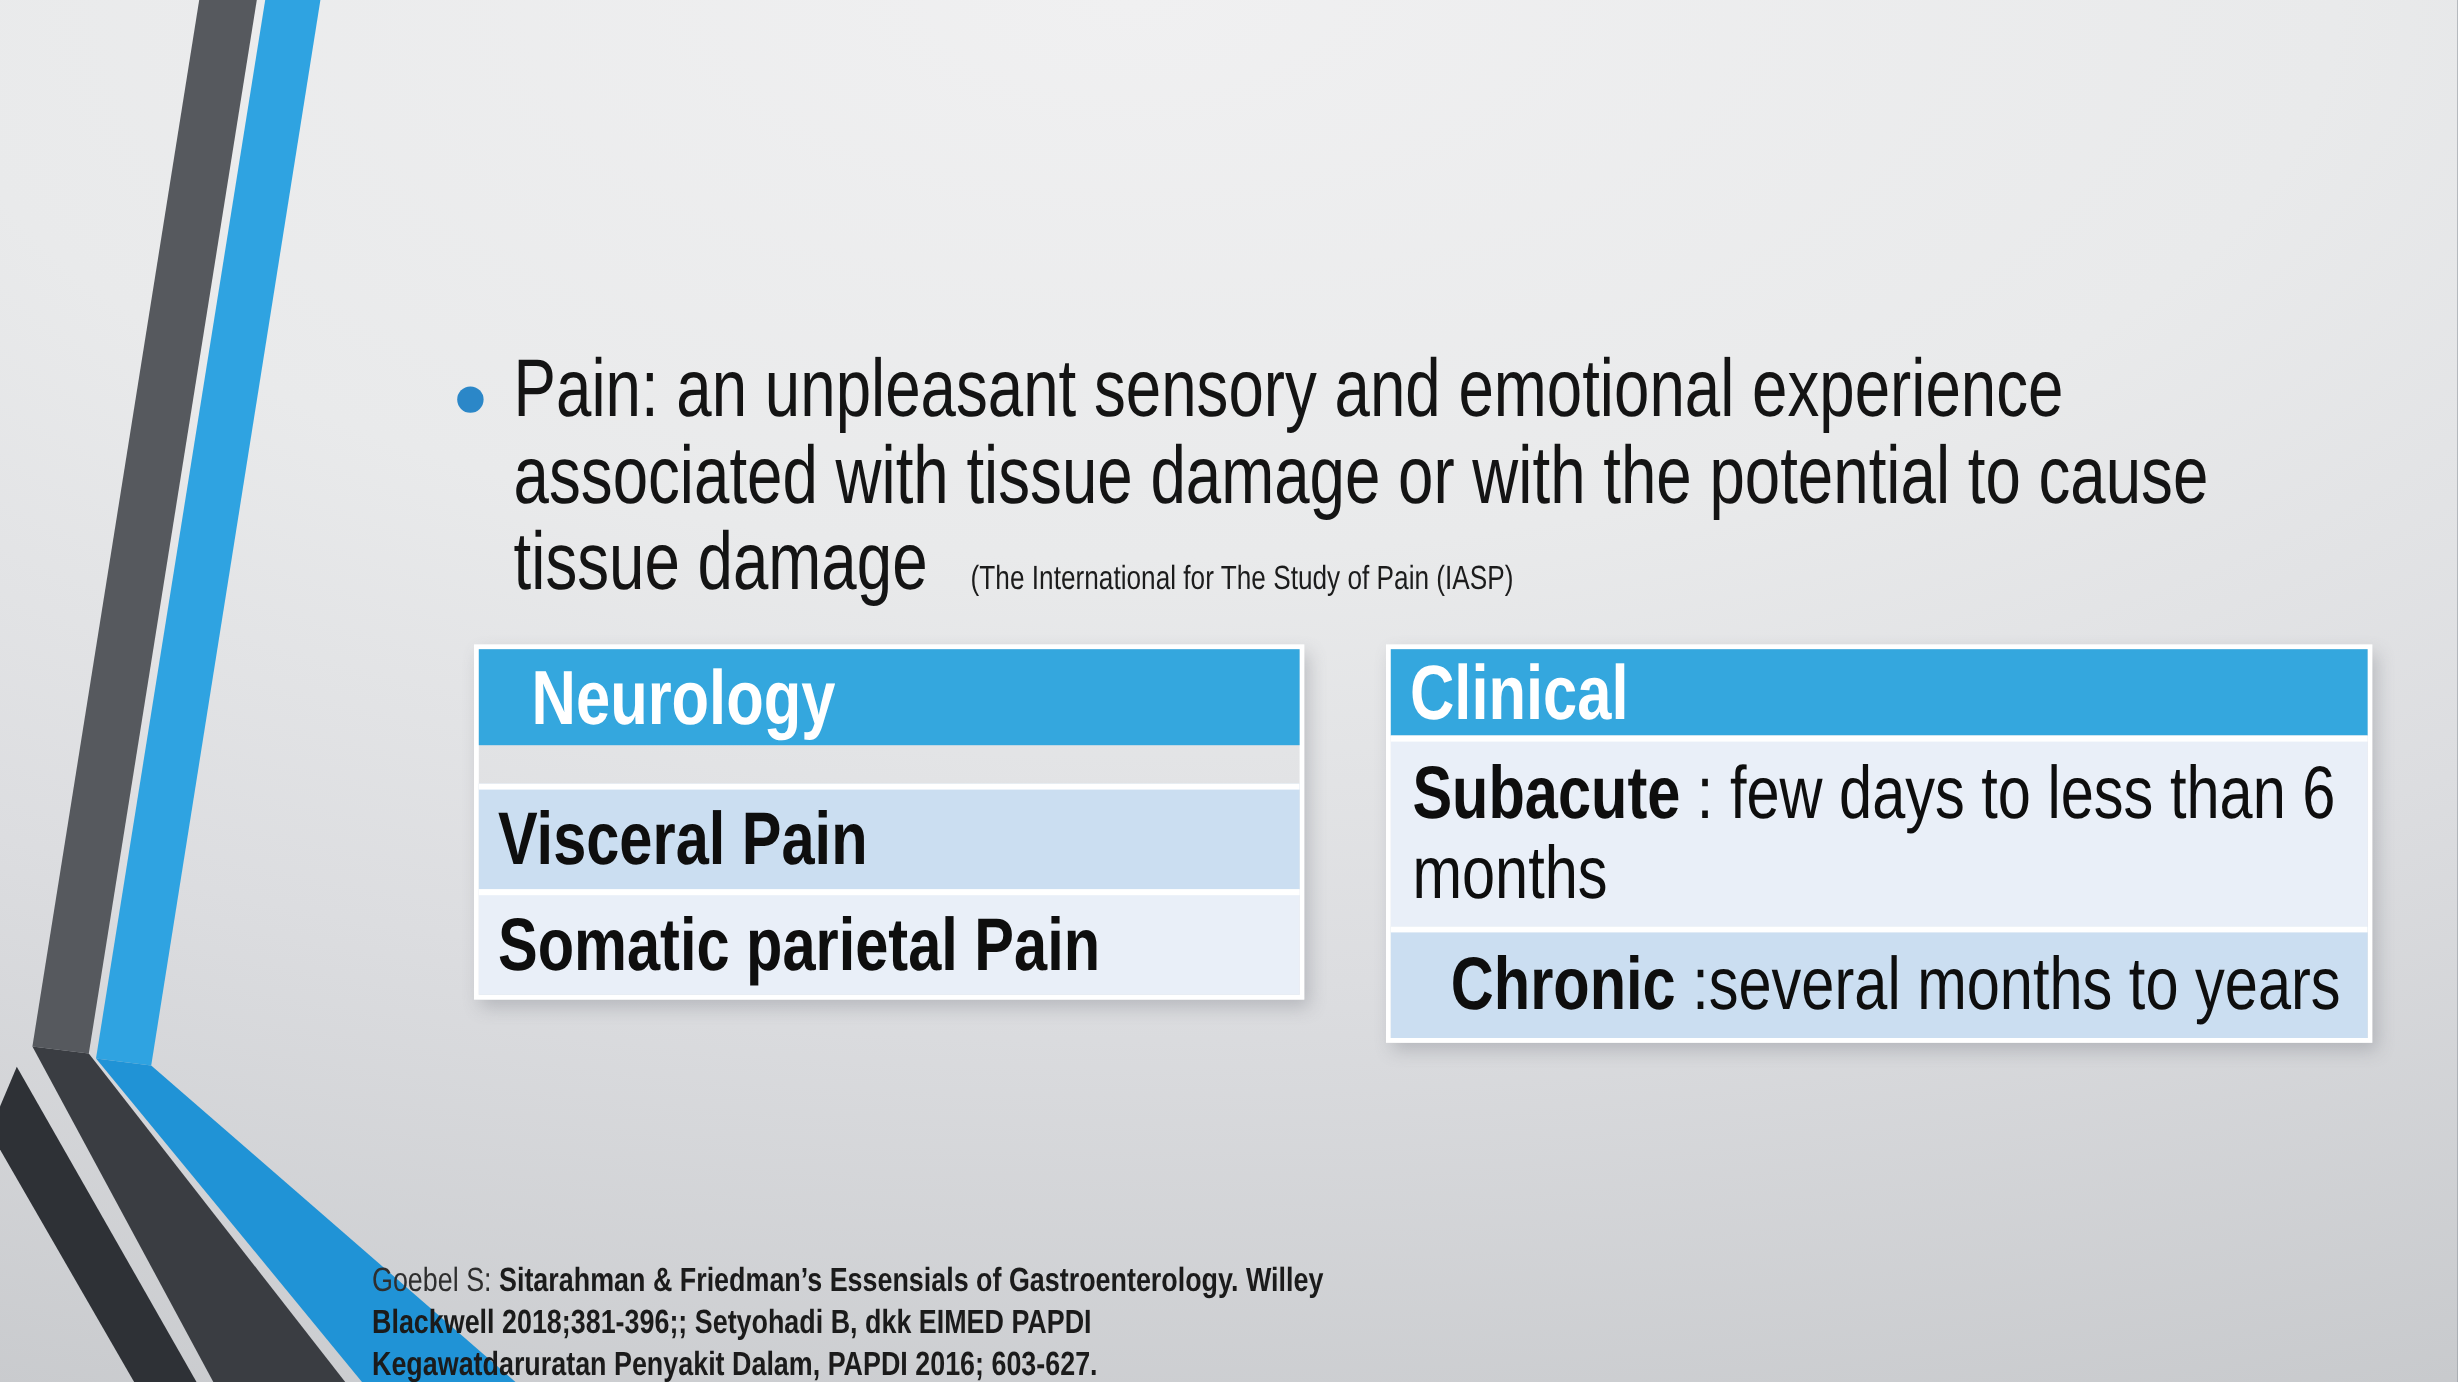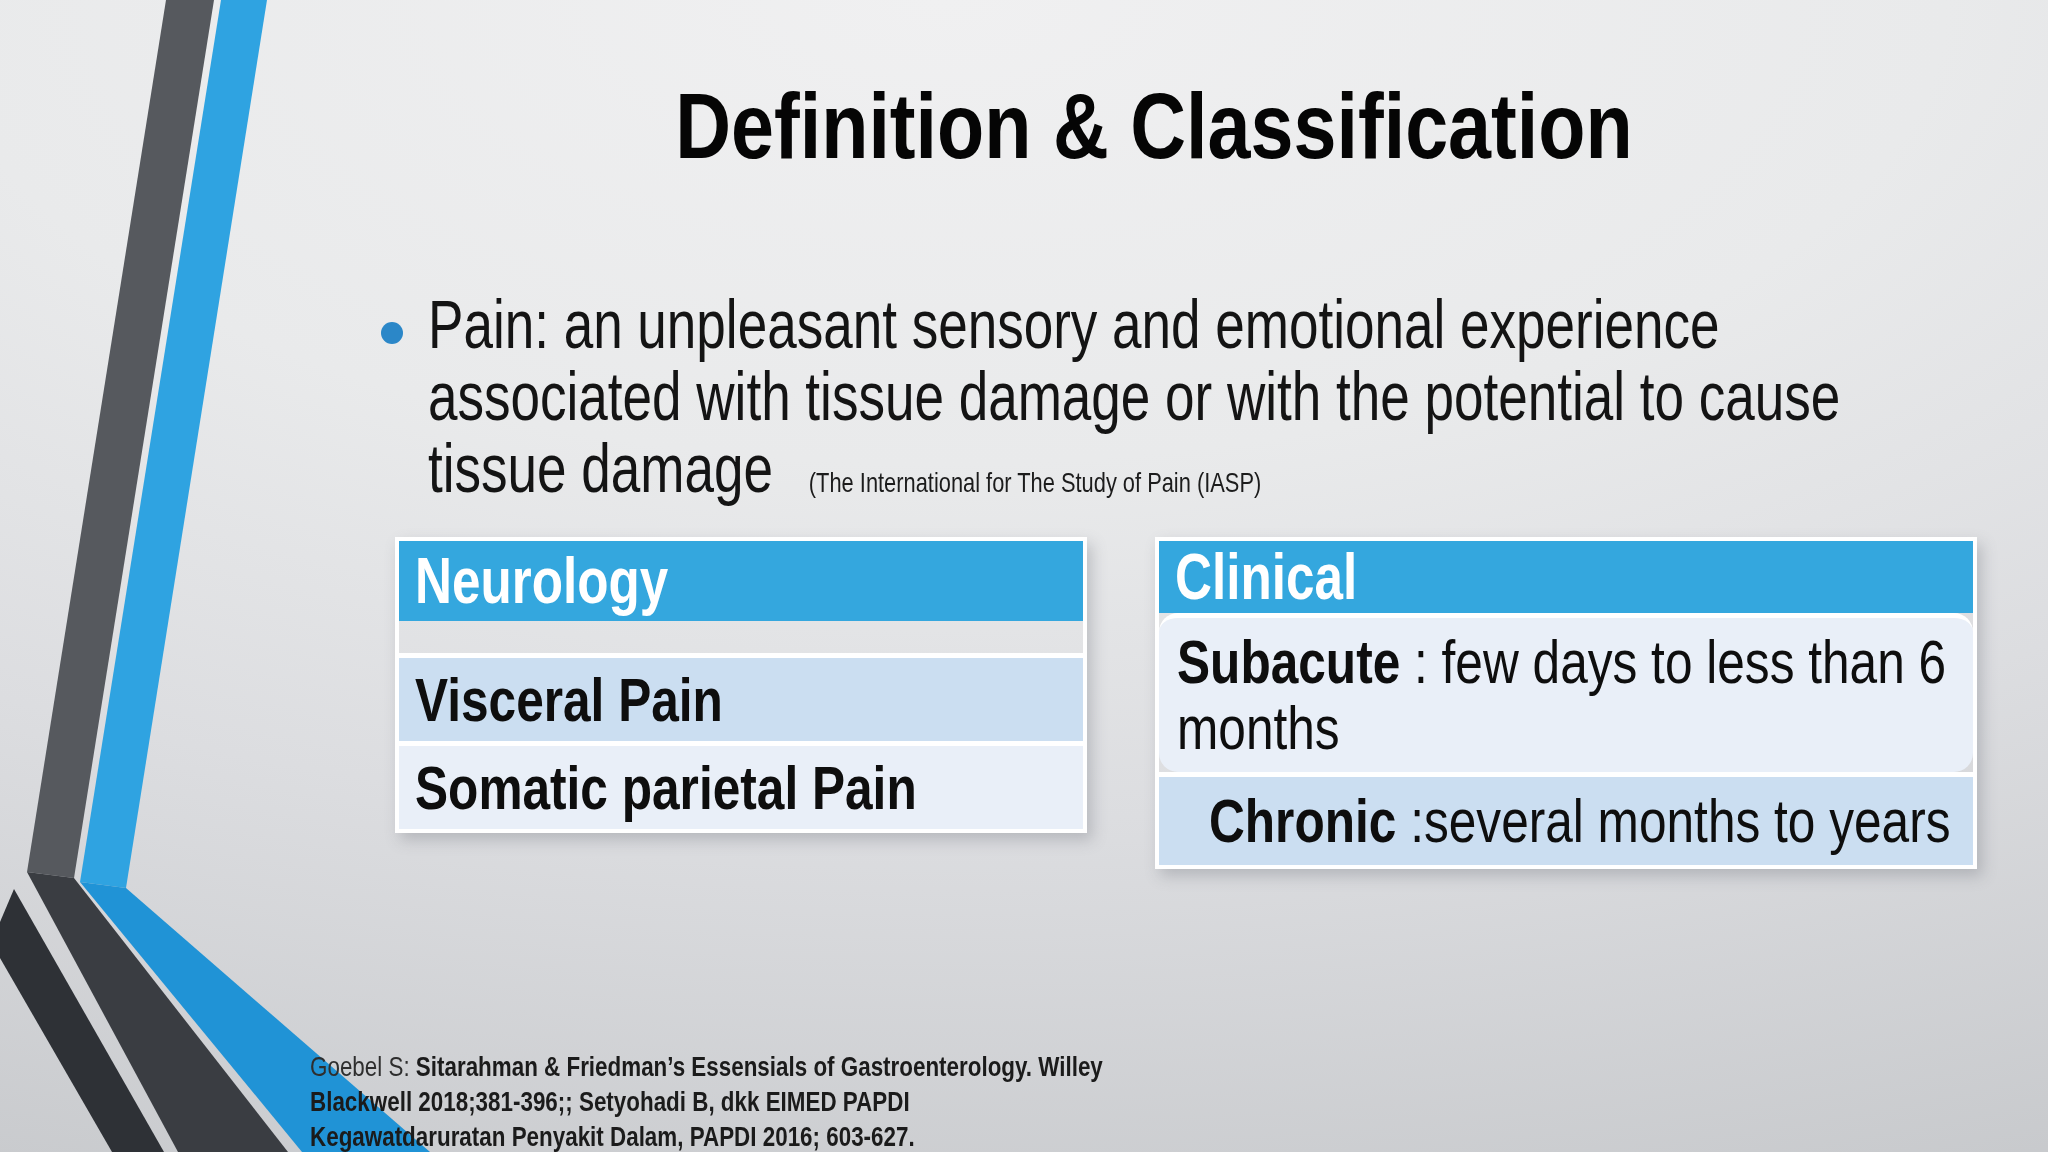--- a/index.html
+++ b/index.html
@@ -75,48 +75,45 @@
   <svg class="decor" viewBox="0 0 2048 1152" preserveAspectRatio="none" aria-hidden="true">
     <polygon points="166,0 214,0 74,878 27,872" fill="#56595e"></polygon>
     <polygon points="221,0 267,0 126,888 80,882" fill="#2fa3e1"></polygon>
     <polygon points="27,872 74,878 288,1152 178,1152" fill="#3a3d42"></polygon>
     <polygon points="80,882 126,888 430,1152 302,1152" fill="#2093d6"></polygon>
     <polygon points="14,889 164,1152 112,1152 0,958 0,922" fill="#2e3136"></polygon>
   </svg>
 
   <div class="content">
 
-    <div class="title-wrap">
-      <span>Definition &amp; Classification</span>
-    </div>
 
     <div class="bullet-dot"></div>
     <div class="bullet-text">
       <div class="bullet-line">Pain: an unpleasant sensory and emotional experience</div>
       <div class="bullet-line">associated with tissue damage or with the potential to cause</div>
       <div class="bullet-line"><span>tissue damage</span><span class="annotation">(The International for The Study of Pain (IASP)</span></div>
     </div>
 
     <div class="tbl tbl-neurology">
-      <div class="tbl-header" style="background:#34a7de;">
+      <div class="tbl-header" style="background:#34a7de;padding-left:28px;">
         <span>Neurology</span>
       </div>
       <div class="tbl-row" style="background:#cbdef1;margin-top:32px;">
         <span>Visceral Pain</span>
       </div>
       <div class="tbl-row" style="background:#e9eff8;">
         <span>Somatic parietal Pain</span>
       </div>
     </div>
 
     <div class="tbl tbl-clinical">
       <div class="tbl-header" style="background:#34a7de;">
         <span>Clinical</span>
       </div>
-      <div class="tbl-row" style="background:#e9eff8;border-radius:19px;">
+      <div class="tbl-row" style="background:#e9eff8;">
         <div class="row-text"><b>Subacute</b><span> : few days to less than 6 months</span></div>
       </div>
       <div class="tbl-row" style="background:#cbdef1;padding-left:32px;">
         <div class="row-text"><b>Chronic</b><span> :several months to years</span></div>
       </div>
     </div>
 
     <div class="citation">
       <div class="cit-line"><span class="cit-prefix">Goebel S: </span><span>Sitarahman &amp; Friedman’s Essensials of Gastroenterology. Willey</span></div>
       <div class="cit-line">Blackwell 2018;381-396;; Setyohadi B, dkk EIMED PAPDI</div>

